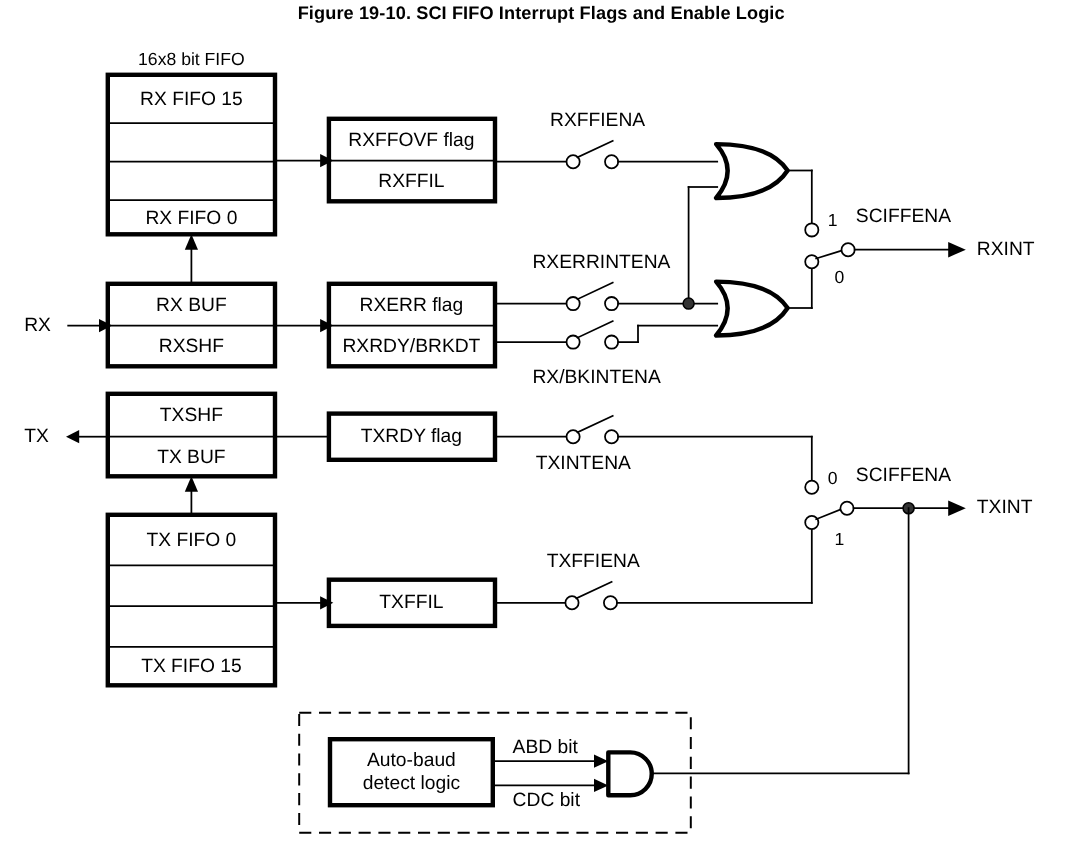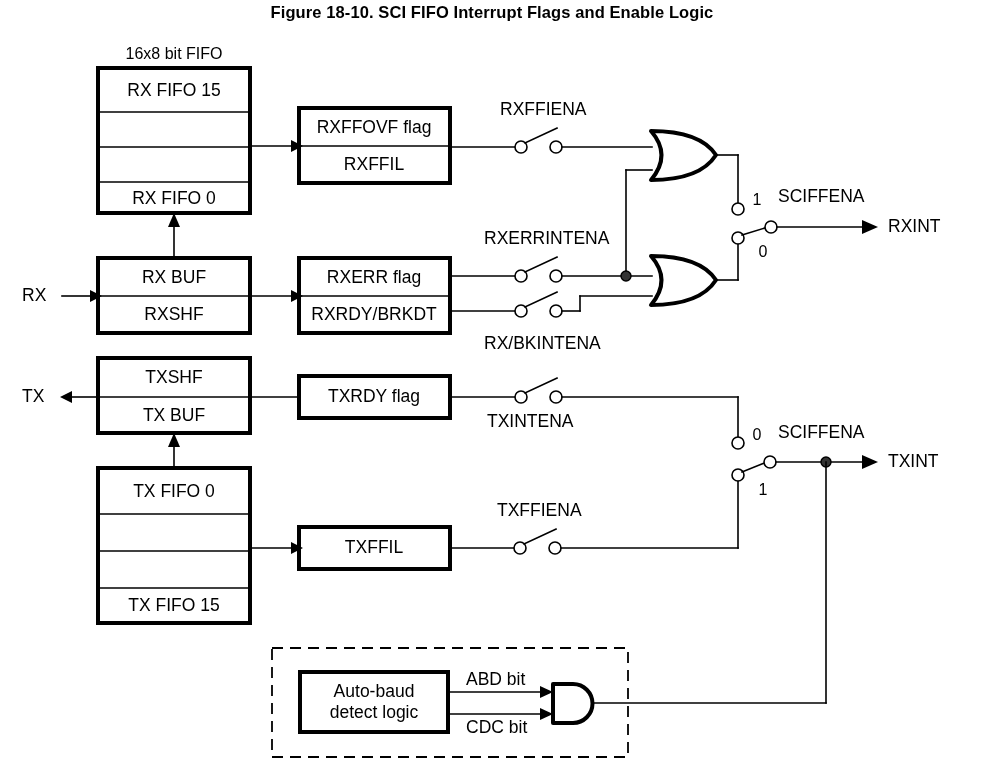--- a/index.html
+++ b/index.html
@@ -88,21 +88,21 @@
     stroke-width: 1.8;
     stroke-dasharray: 11 7;
   }
   .arrowhead { fill: #000000; stroke: none; }
 </style>
 </head>
 <body>
 
 <div id="figure-root">
 
-  <div class="fig-title">Figure 18-10. SCI FIFO Interrupt Flags and Enable Logic</div>
+  <div class="fig-title">Figure 19-10. SCI FIFO Interrupt Flags and Enable Logic</div>
 
   <svg id="diagram" viewBox="0 0 984 775">
 
     <text class="t-cap" x="174" y="55" text-anchor="middle">16x8 bit FIFO</text>
 
     <g>
       <rect class="blk-outer" x="98" y="68" width="152" height="145"></rect>
       <line class="blk-div" x1="98" y1="112" x2="250" y2="112"></line>
       <line class="blk-div" x1="98" y1="147" x2="250" y2="147"></line>
       <line class="blk-div" x1="98" y1="182" x2="250" y2="182"></line>

